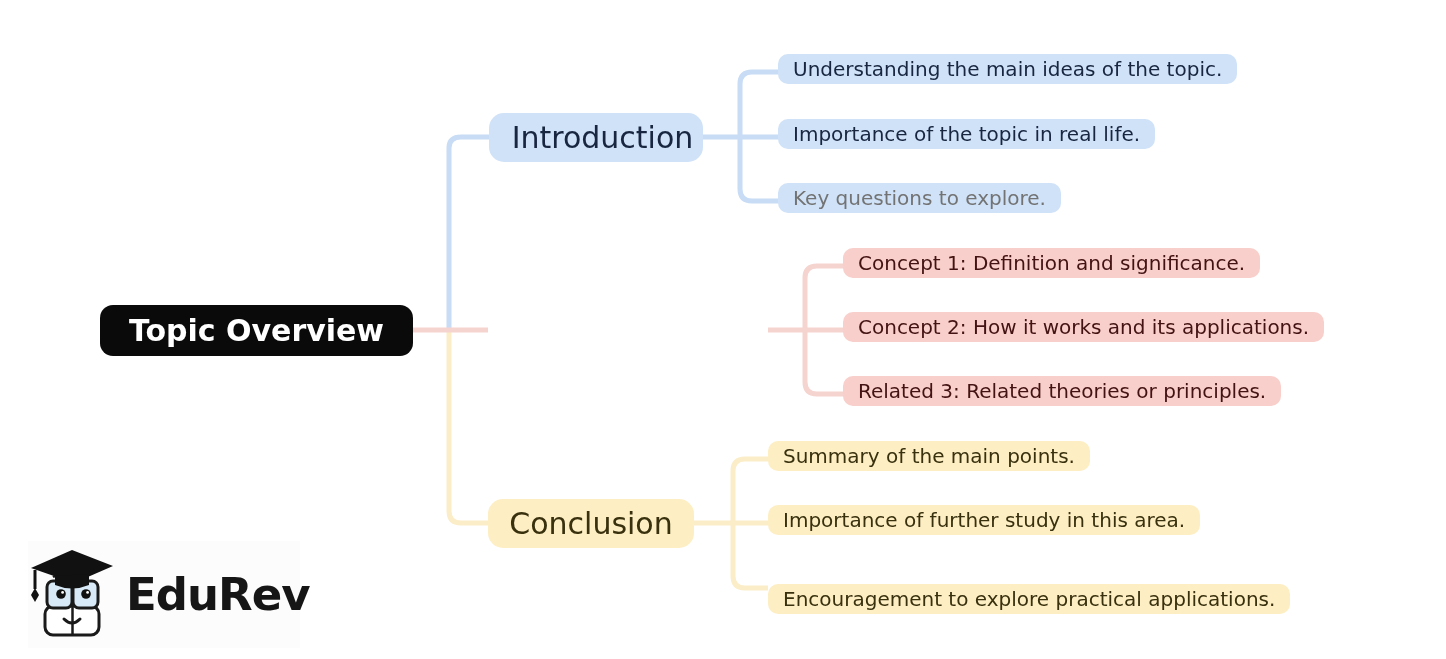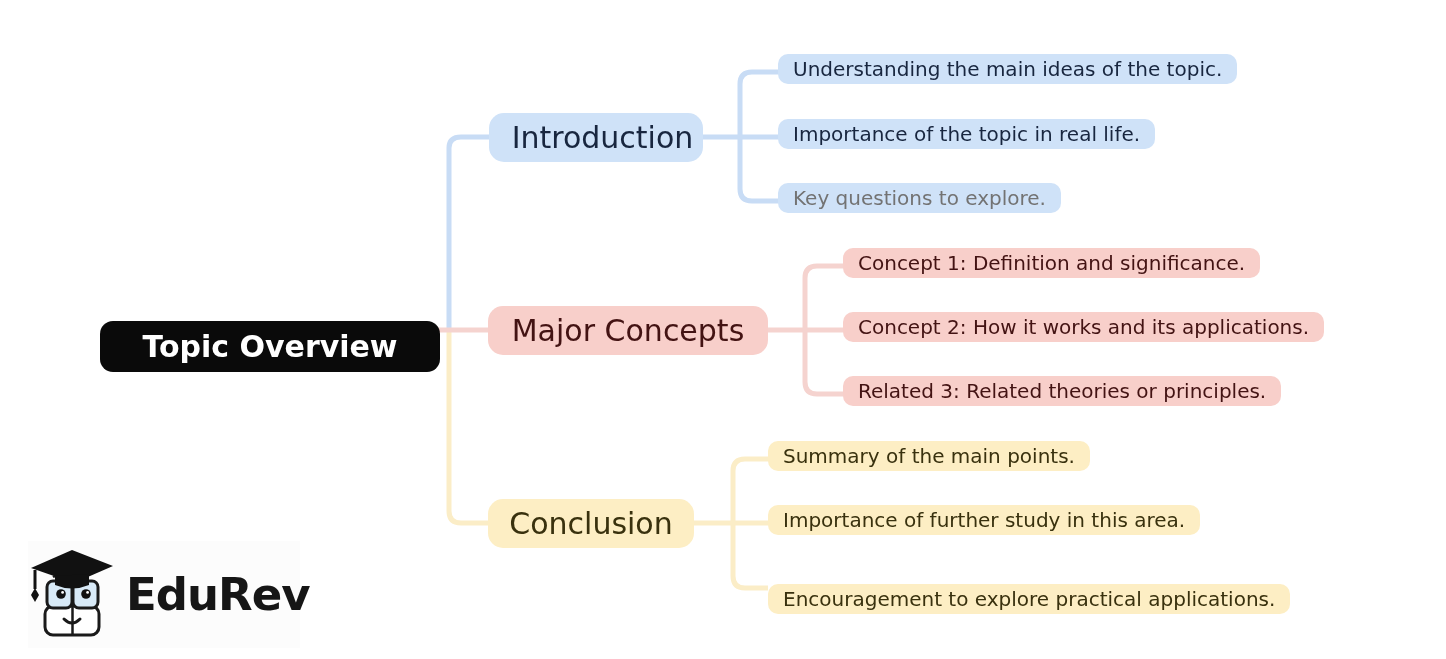--- a/index.html
+++ b/index.html
@@ -8,22 +8,22 @@
     font-family:"DejaVu Sans","Liberation Sans",sans-serif; overflow:hidden;
   }
   svg.connectors { position:absolute; left:0; top:0; width:1446px; height:659px; }
   svg.connectors path { fill:none; stroke-width:5; stroke-linecap:butt; }
 
   .node {
     position:absolute; display:flex; align-items:center; justify-content:center;
     white-space:nowrap; box-sizing:border-box;
   }
   .root-node {
-    left:100px; top:305px; width:340px; height:51px;
-    border-radius:13px; font-size:30px; font-weight:bold;margin-top:16px;
+    left:100px; top:305px; width:313px; height:51px;
+    border-radius:13px; font-size:30px; font-weight:bold;
   }
   .branch-node { height:49px; border-radius:15px; font-size:30px; }
   .branch-intro { left:489px; top:113px; width:214px;padding-left:13px; }
   .branch-major { left:488px; top:306px; width:280px; }
   .branch-concl { left:488px; top:499px; width:206px; }
 
   .leaf-node {
     height:30px; border-radius:10px; font-size:20px;
     padding:0 15px; justify-content:flex-start;
   }
@@ -57,21 +57,20 @@
     <path d="M768 330 H843 M843 266 H817 Q805 266 805 278 V382 Q805 394 817 394 H843" stroke="#f5d3cf"></path>
   </svg>
 
   <div class="node root-node" style="background: rgb(10, 10, 10); color: rgb(255, 255, 255);">Topic Overview</div>
 
   <div class="node branch-node branch-intro" style="background: rgb(207, 226, 248); color: rgb(24, 38, 63);">Introduction</div>
   <div class="node leaf-node leaf-b0" style="top: 54px; background: rgb(207, 226, 248); color: rgb(24, 38, 63);">Understanding the main ideas of the topic.</div>
   <div class="node leaf-node leaf-b0" style="top: 119px; background: rgb(207, 226, 248); color: rgb(24, 38, 63);">Importance of the topic in real life.</div>
   <div class="node leaf-node leaf-b0" style="top: 183px; background: rgb(207, 226, 248); color: #737373;">Key questions to explore.</div>
 
-  <div class="node branch-node branch-major" style="background: rgb(248, 207, 202); color: rgb(67, 19, 19);">Major Concepts</div>
   <div class="node leaf-node leaf-b1" style="top: 248px; background: rgb(248, 207, 202); color: rgb(67, 19, 19);">Concept 1: Definition and significance.</div>
   <div class="node leaf-node leaf-b1" style="top: 312px; background: rgb(248, 207, 202); color: rgb(67, 19, 19);">Concept 2: How it works and its applications.</div>
   <div class="node leaf-node leaf-b1" style="top: 376px; background: rgb(248, 207, 202); color: rgb(67, 19, 19);">Related 3: Related theories or principles.</div>
 
   <div class="node branch-node branch-concl" style="background: rgb(253, 238, 196); color: rgb(57, 49, 14);">Conclusion</div>
   <div class="node leaf-node leaf-b2" style="top: 441px; background: rgb(253, 238, 196); color: rgb(57, 49, 14);">Summary of the main points.</div>
   <div class="node leaf-node leaf-b2" style="top: 505px; background: rgb(253, 238, 196); color: rgb(57, 49, 14);">Importance of further study in this area.</div>
   <div class="node leaf-node leaf-b2" style="top: 584px; background: rgb(253, 238, 196); color: rgb(57, 49, 14);">Encouragement to explore practical applications.</div>
 
   <div class="logo">

